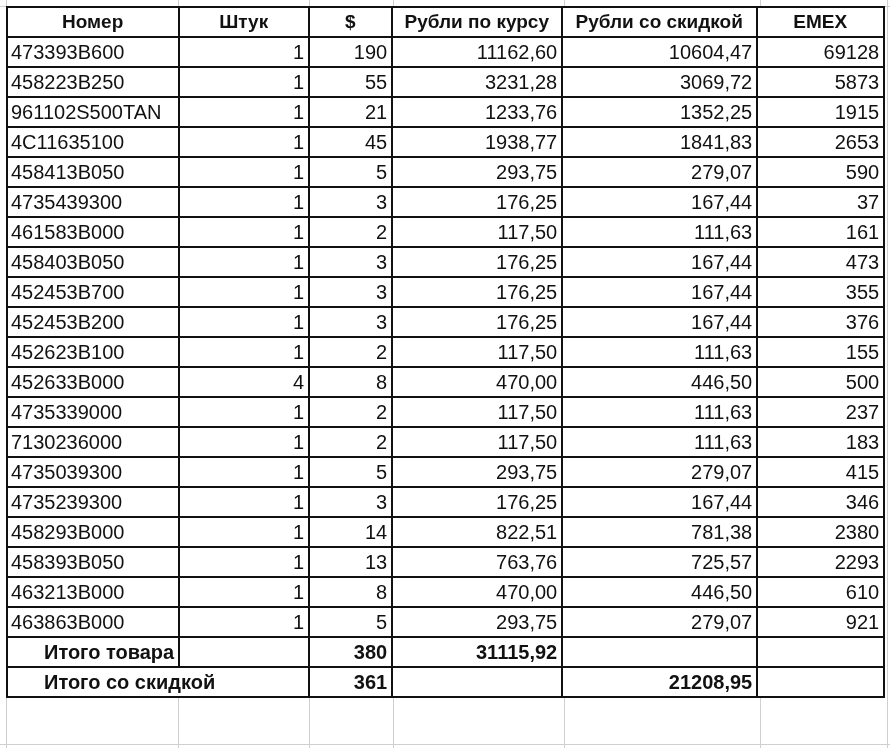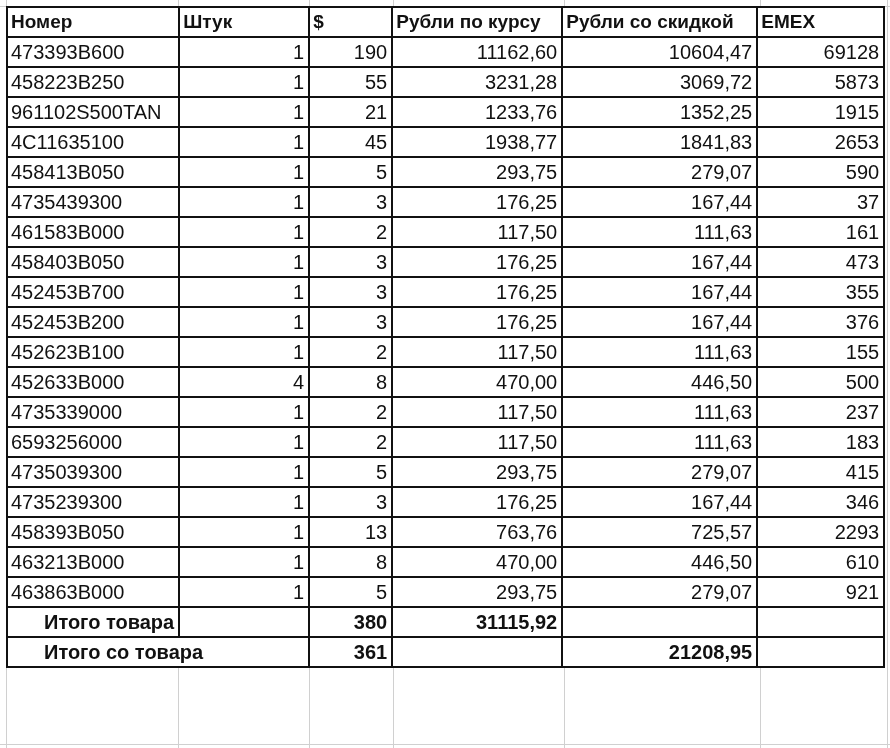--- a/index.html
+++ b/index.html
@@ -20,21 +20,21 @@
     color: #111;
   }
   table.sheet td, table.sheet th {
     border: 2px solid #111;
     height: 28px;
     padding: 0 4px 0 3px;
     white-space: nowrap;
     overflow: hidden;
     line-height: 28px;
   }
-  table.sheet th { font-weight: bold; text-align: left; font-size: 19px; }
+  table.sheet th { font-weight: bold; text-align: center; font-size: 19px; }
   td.num { text-align: right; }
   td.txt { text-align: left; margin-left: 48px; }
   tr.total td { font-weight: bold; padding-left: 36px; }
   col.c1 { width: 171px; }
   col.c2 { width: 130px; }
   col.c3 { width: 83px; }
   col.c4 { width: 170px; }
   col.c5 { width: 195px; }
   col.c6 { width: 127px; }
 </style>
@@ -171,21 +171,21 @@
       </tr>
       <tr>
         <td class="txt">4735339000</td>
         <td class="num">1</td>
         <td class="num">2</td>
         <td class="num">117,50</td>
         <td class="num">111,63</td>
         <td class="num">237</td>
       </tr>
       <tr>
-        <td class="txt">6593256000</td>
+        <td class="txt">7130236000</td>
         <td class="num">1</td>
         <td class="num">2</td>
         <td class="num">117,50</td>
         <td class="num">111,63</td>
         <td class="num">183</td>
       </tr>
       <tr>
         <td class="txt">4735039300</td>
         <td class="num">1</td>
         <td class="num">5</td>
@@ -195,20 +195,28 @@
       </tr>
       <tr>
         <td class="txt">4735239300</td>
         <td class="num">1</td>
         <td class="num">3</td>
         <td class="num">176,25</td>
         <td class="num">167,44</td>
         <td class="num">346</td>
       </tr>
       <tr>
+        <td class="txt">458293B000</td>
+        <td class="num">1</td>
+        <td class="num">14</td>
+        <td class="num">822,51</td>
+        <td class="num">781,38</td>
+        <td class="num">2380</td>
+      </tr>
+      <tr>
         <td class="txt">458393B050</td>
         <td class="num">1</td>
         <td class="num">13</td>
         <td class="num">763,76</td>
         <td class="num">725,57</td>
         <td class="num">2293</td>
       </tr>
       <tr>
         <td class="txt">463213B000</td>
         <td class="num">1</td>
@@ -229,20 +237,20 @@
   <tfoot>
     <tr class="total">
       <td class="txt">Итого товара</td>
       <td class="num"></td>
       <td class="num">380</td>
       <td class="num">31115,92</td>
       <td class="num"></td>
       <td class="num"></td>
     </tr>
     <tr class="total">
-      <td class="txt" colspan="2">Итого со товара</td>
+      <td class="txt" colspan="2">Итого со скидкой</td>
       <td class="num">361</td>
       <td class="num"></td>
       <td class="num">21208,95</td>
       <td class="num"></td>
     </tr>
   </tfoot>
 </table>
 
 </body></html>

